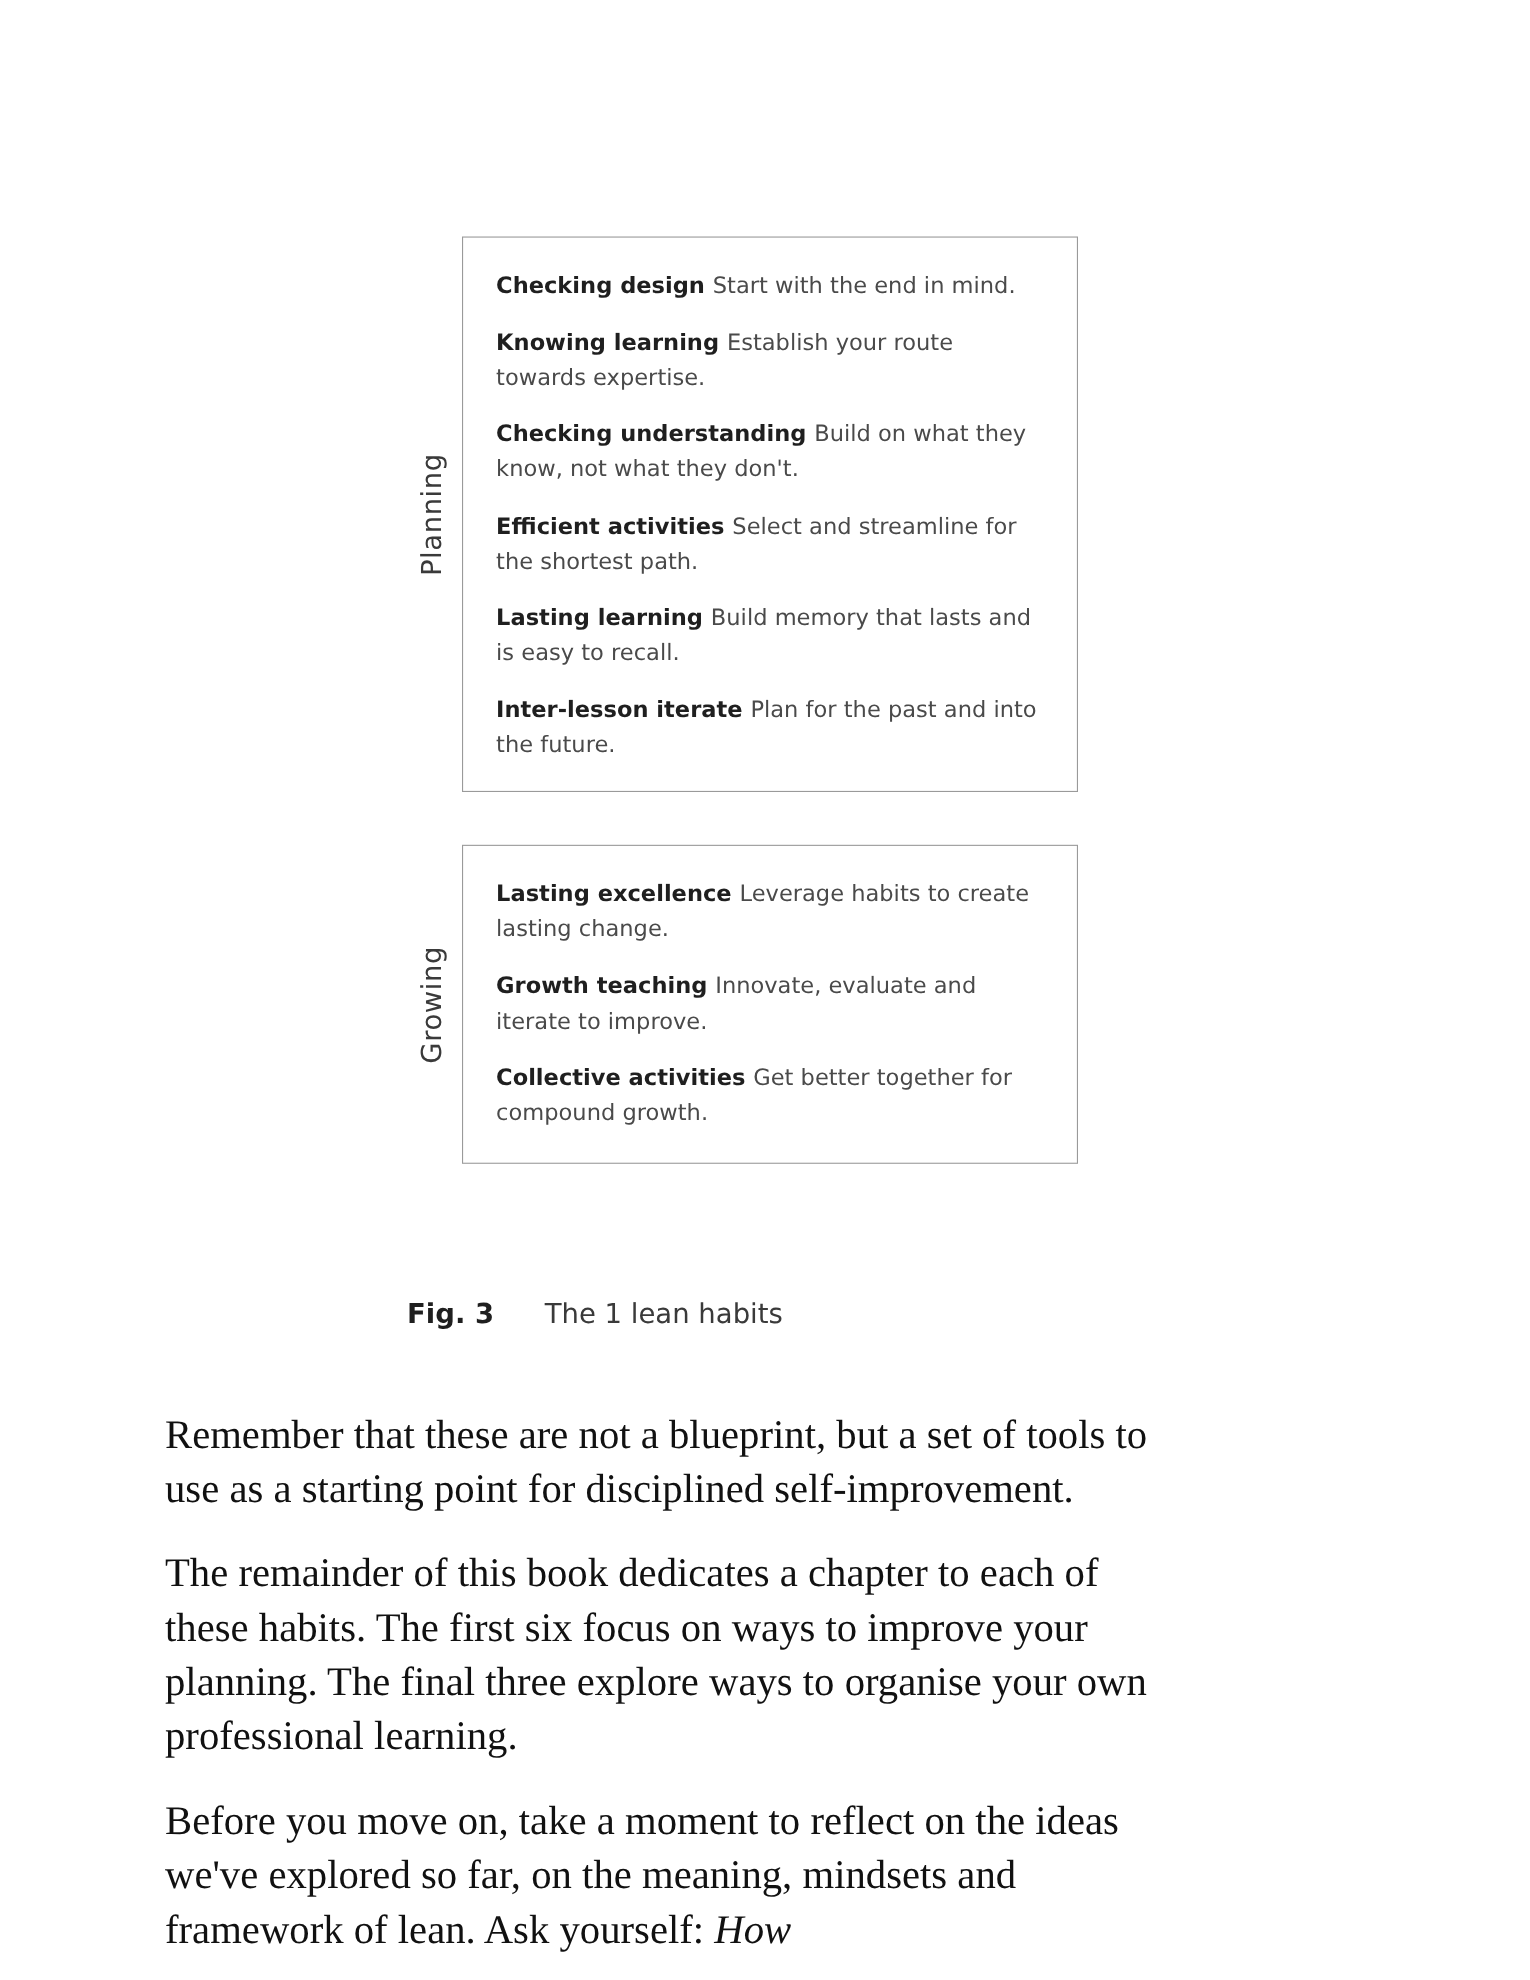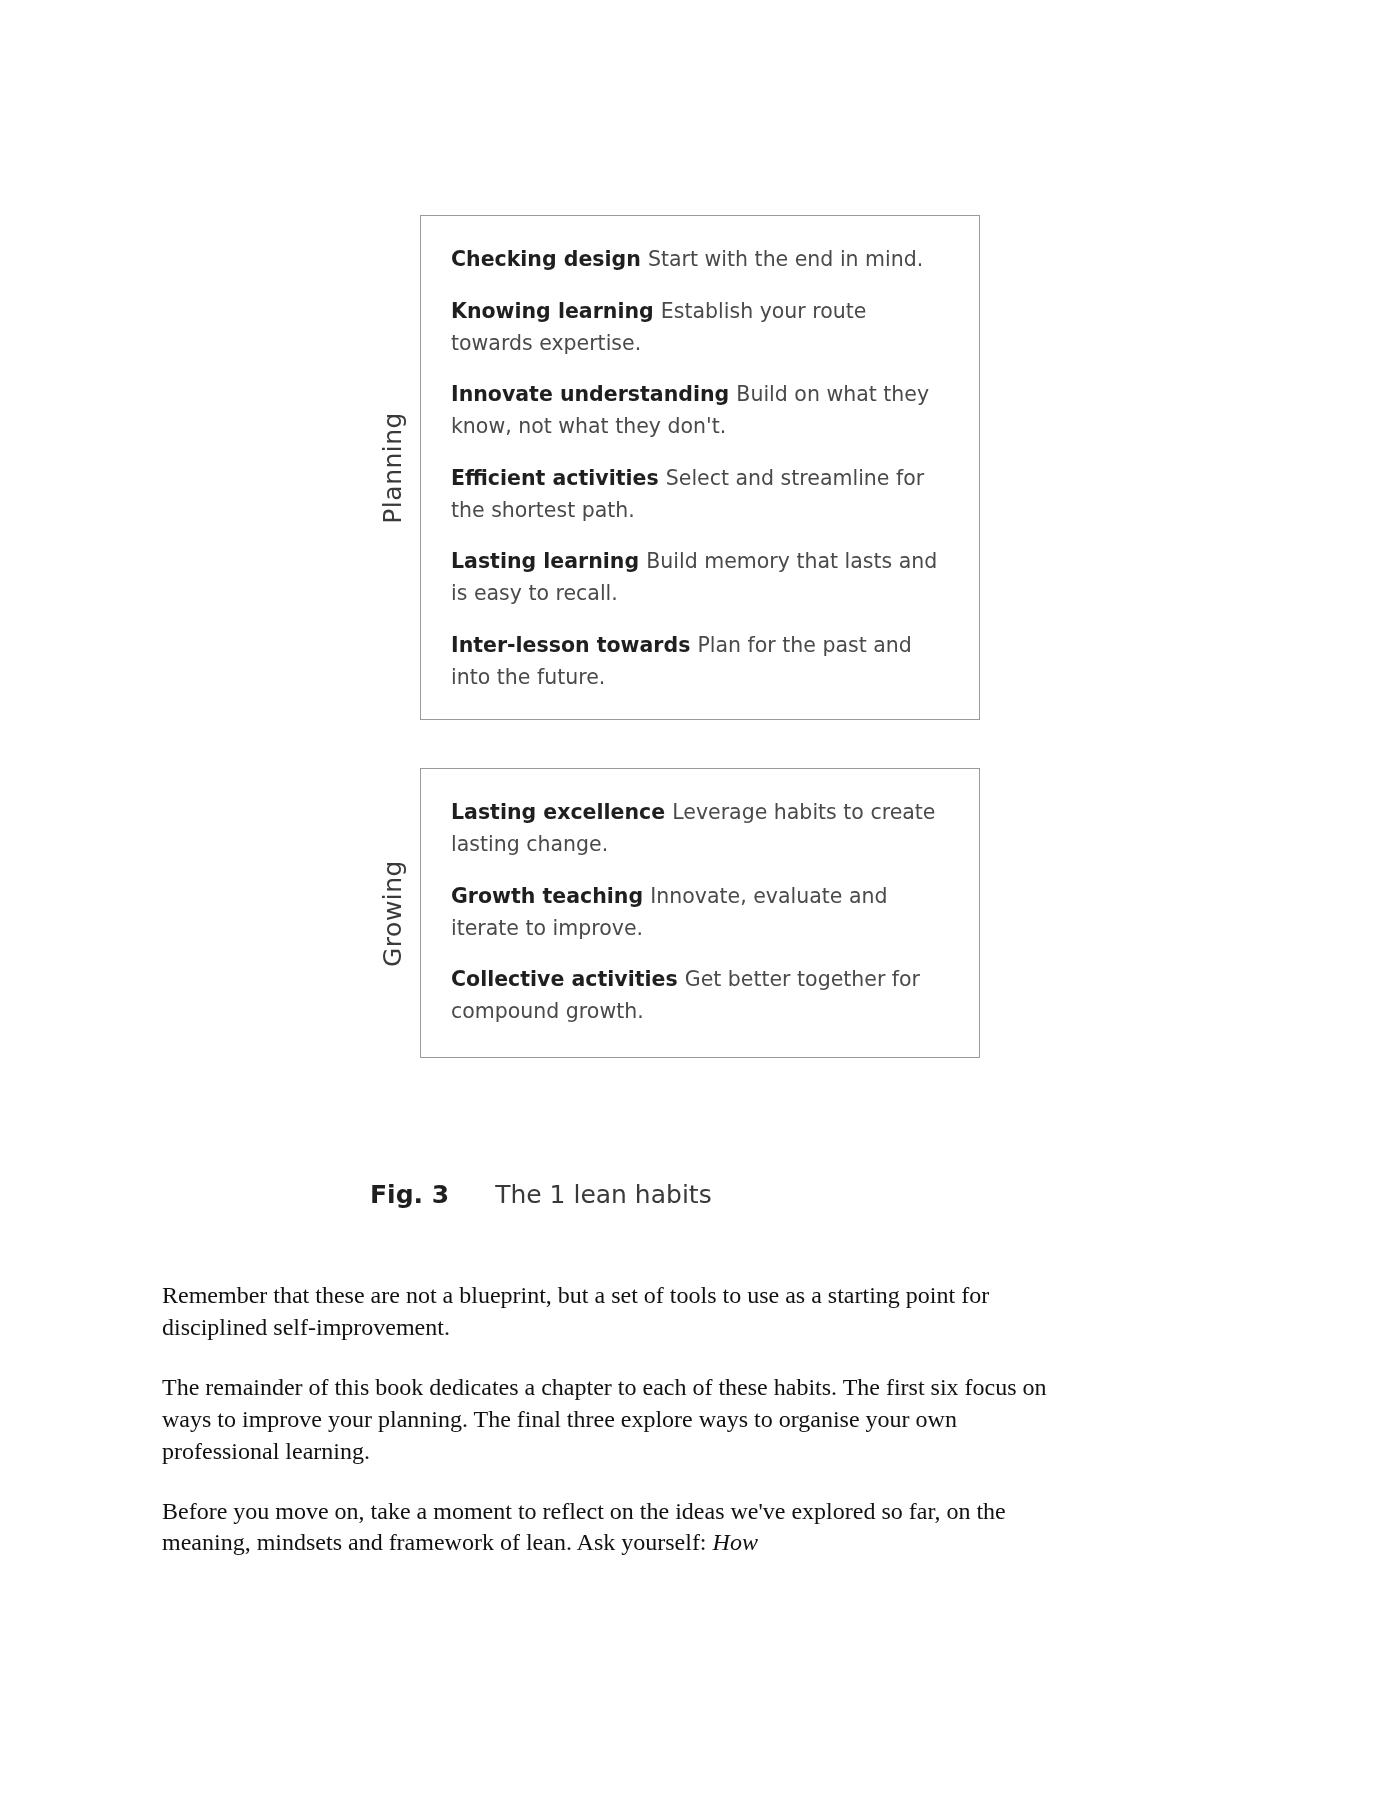--- a/index.html
+++ b/index.html
@@ -94,24 +94,24 @@
 
   
   .body-text {
     position: absolute;
     left: 150px;
     top: 1280px;
     width: 905px;
   }
   .body-text p {
     font-family: "Liberation Serif", serif;
-    font-size: 24px;
+    font-size: 37px;
     line-height: 1.33;
     color: #111;
-    margin: 0 0 28px 12px;
+    margin: 0 0 28px 0;
   }
   .body-text p:last-child { margin-bottom: 0; }
   .body-text em { font-style: italic; }
 </style>
 </head>
 <body>
 
 <div class="page">
 
   <div class="figure">
@@ -123,33 +123,33 @@
       <div class="box planning">
         <div class="habit">
           <span class="term">Checking design </span>
           <span class="desc">Start with the end in mind.</span>
         </div>
         <div class="habit">
           <span class="term">Knowing learning </span>
           <span class="desc">Establish your route towards expertise.</span>
         </div>
         <div class="habit">
-          <span class="term">Innovate understanding </span>
+          <span class="term">Checking understanding </span>
           <span class="desc">Build on what they know, not what they don't.</span>
         </div>
         <div class="habit">
           <span class="term">Efficient activities </span>
           <span class="desc">Select and streamline for the shortest path.</span>
         </div>
         <div class="habit">
           <span class="term">Lasting learning </span>
           <span class="desc">Build memory that lasts and is easy to recall.</span>
         </div>
         <div class="habit">
-          <span class="term">Inter-lesson towards </span>
+          <span class="term">Inter-lesson iterate </span>
           <span class="desc">Plan for the past and into the future.</span>
         </div>
       </div>
     </div>
 
     <div class="group">
       <div class="group-label">
         <span>Growing</span>
       </div>
       <div class="box growing">

